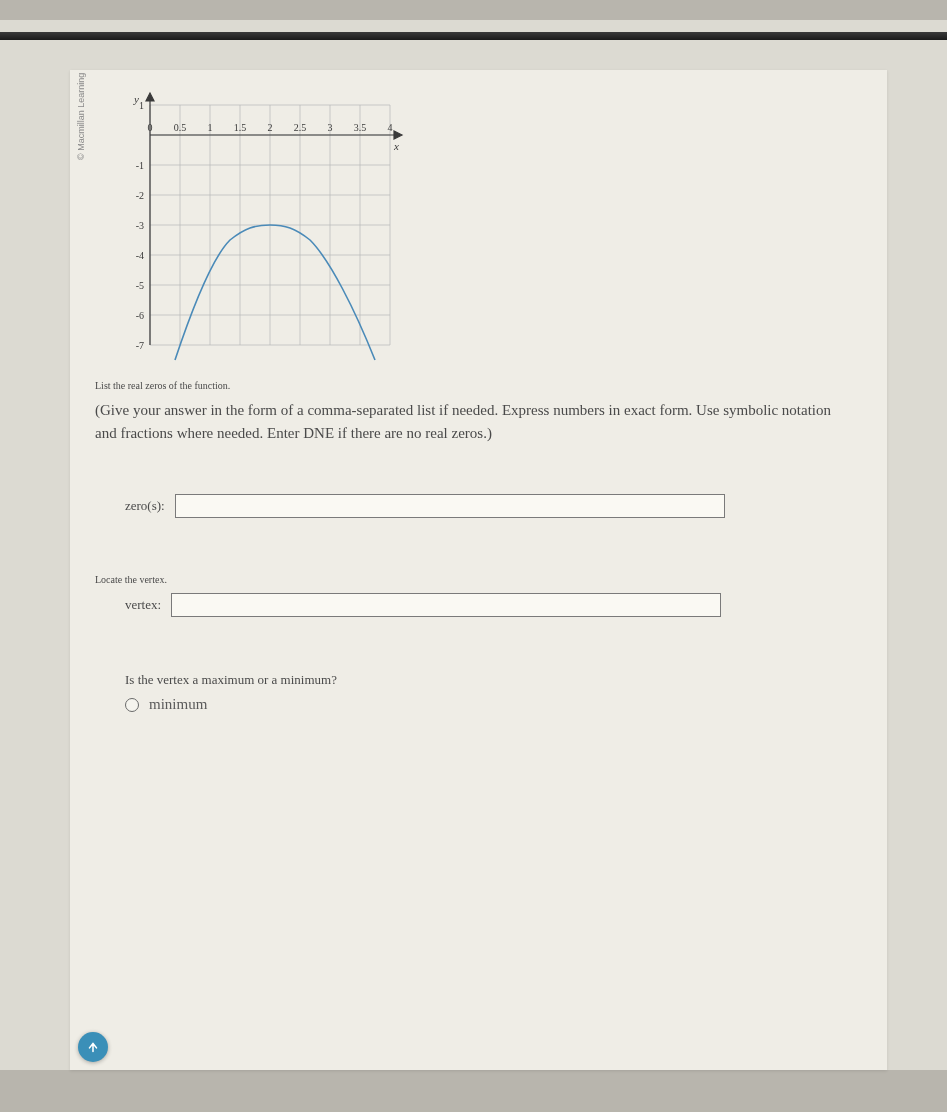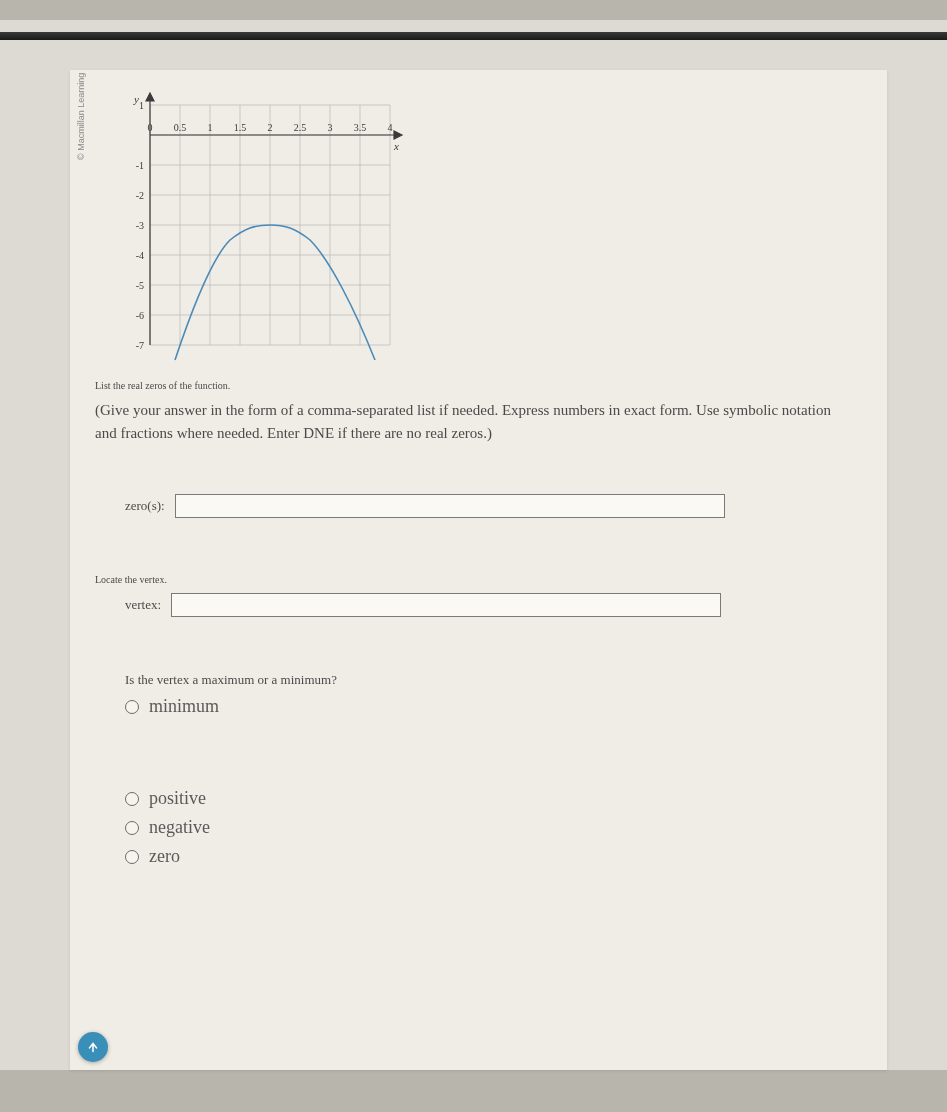--- a/index.html
+++ b/index.html
@@ -105,21 +105,21 @@
     border-color: #2a5aa8;
     border-width: 2px;
   }
   .radio-inner {
     width: 6px;
     height: 6px;
     background: #2a5aa8;
     border-radius: 50%;
   }
   .radio-label {
-    font-size: 18px;
+    font-size: 15px;
     color: #5a5a5a;
   }
   .section-gap { height: 55px; }
   .scroll-btn {
     position: absolute;
     left: 78px;
     bottom: 8px;
     width: 30px;
     height: 30px;
     border-radius: 50%;
@@ -225,34 +225,20 @@
     <div class="sub-prompt">Is the vertex a maximum or a minimum?</div>
     <div class="radio-group">
       <div class="radio-row">
         <span class="radio-outer"></span>
         <span class="radio-label">minimum</span>
       </div>
     </div>
 
     <div class="section-gap"></div>
 
-    <div class="radio-group">
-      <div class="radio-row">
-        <span class="radio-outer"></span>
-        <span class="radio-label">positive</span>
-      </div>
-      <div class="radio-row">
-        <span class="radio-outer"></span>
-        <span class="radio-label">negative</span>
-      </div>
-      <div class="radio-row">
-        <span class="radio-outer"></span>
-        <span class="radio-label">zero</span>
-      </div>
-    </div>
 
   </div>
 
   <div class="scroll-btn">
     <svg viewBox="0 0 16 16">
       <path d="M8 3 L13 9 L11 9 L11 13 L5 13 L5 9 L3 9 Z" fill="none"></path>
       <path d="M8 4 L12 9 M8 4 L4 9 M8 4 L8 13" stroke="#fff" stroke-width="1.8" fill="none" stroke-linecap="round"></path>
     </svg>
   </div>
 </div>

